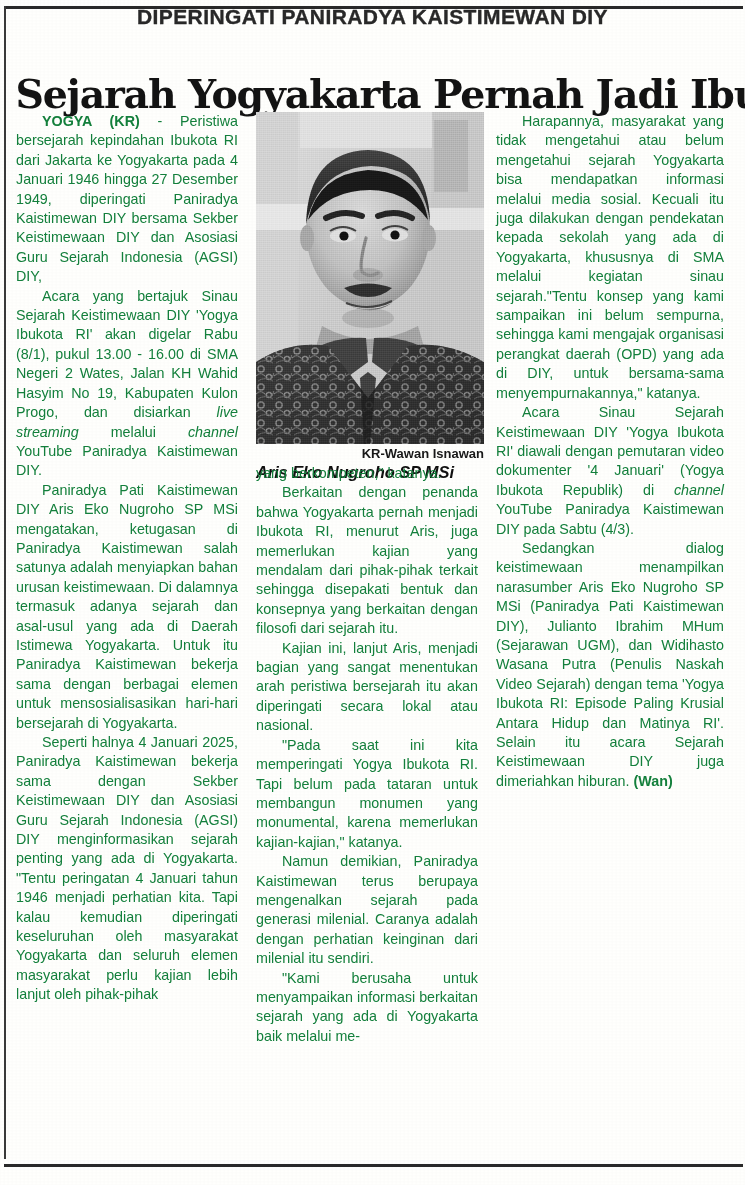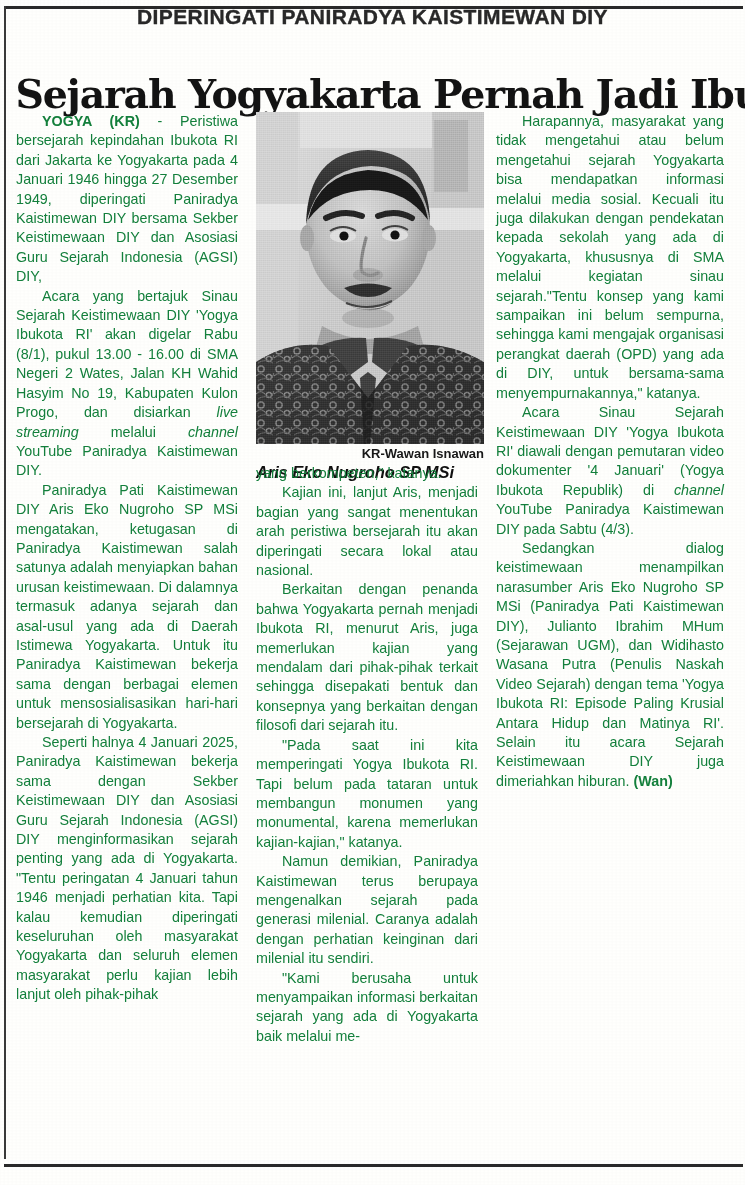--- a/index.html
+++ b/index.html
@@ -280,22 +280,22 @@
       <p>
         <span>Acara yang bertajuk Sinau Sejarah Keistimewaan DIY 'Yogya Ibukota RI' akan digelar Rabu (8/1), pukul 13.00 - 16.00 di SMA Negeri 2 Wates, Jalan KH Wahid Hasyim No 19, Kabupaten Kulon Progo, dan disiarkan </span><em class="ital">live streaming</em><span> melalui </span><em class="ital">channel</em><span> YouTube Paniradya Kaistimewan DIY.</span>
       </p>
       <p>Paniradya Pati Kaistimewan DIY Aris Eko Nugroho SP MSi mengatakan, ketugasan di Paniradya Kaistimewan salah satunya adalah menyiapkan bahan urusan keistimewaan. Di dalamnya termasuk adanya sejarah dan asal-usul yang ada di Daerah Istimewa Yogyakarta. Untuk itu Paniradya Kaistimewan bekerja sama dengan berbagai elemen untuk mensosialisasikan hari-hari bersejarah di Yogyakarta.</p>
       <p>Seperti halnya 4 Januari 2025, Paniradya Kaistimewan bekerja sama dengan Sekber Keistimewaan DIY dan Asosiasi Guru Sejarah Indonesia (AGSI) DIY menginformasikan sejarah penting yang ada di Yogyakarta. "Tentu peringatan 4 Januari tahun 1946 menjadi perhatian kita. Tapi kalau kemudian diperingati keseluruhan oleh masyarakat Yogyakarta dan seluruh elemen masyarakat perlu kajian lebih lanjut oleh pihak-pihak</p>
     </div>
 
     <div class="col col-2">
       <div class="col-2-inner" style="height:352px"></div>
       <p class="noindent">yang berkompeten," katanya.</p>
+      <p>Berkaitan dengan penanda bahwa Yogyakarta pernah menjadi Ibukota RI, menurut Aris, juga memerlukan kajian yang mendalam dari pihak-pihak terkait sehingga disepakati bentuk dan konsepnya yang berkaitan dengan filosofi dari sejarah itu.</p>
       <p>Kajian ini, lanjut Aris, menjadi bagian yang sangat menentukan arah peristiwa bersejarah itu akan diperingati secara lokal atau nasional.</p>
-      <p>Berkaitan dengan penanda bahwa Yogyakarta pernah menjadi Ibukota RI, menurut Aris, juga memerlukan kajian yang mendalam dari pihak-pihak terkait sehingga disepakati bentuk dan konsepnya yang berkaitan dengan filosofi dari sejarah itu.</p>
       <p>"Pada saat ini kita memperingati Yogya Ibukota RI. Tapi belum pada tataran untuk membangun monumen yang monumental, karena memerlukan kajian-kajian," katanya.</p>
       <p>Namun demikian, Paniradya Kaistimewan terus berupaya mengenalkan sejarah pada generasi milenial. Caranya adalah dengan perhatian keinginan dari milenial itu sendiri.</p>
       <p>"Kami berusaha untuk menyampaikan informasi berkaitan sejarah yang ada di Yogyakarta baik melalui me-</p>
     </div>
 
     <div class="col col-3">
       <p>Harapannya, masyarakat yang tidak mengetahui atau belum mengetahui sejarah Yogyakarta bisa mendapatkan informasi melalui media sosial. Kecuali itu juga dilakukan dengan pendekatan kepada sekolah yang ada di Yogyakarta, khususnya di SMA melalui kegiatan sinau sejarah."Tentu konsep yang kami sampaikan ini belum sempurna, sehingga kami mengajak organisasi perangkat daerah (OPD) yang ada di DIY, untuk bersama-sama menyempurnakannya," katanya.</p>
       <p>
         <span>Acara Sinau Sejarah Keistimewaan DIY 'Yogya Ibukota RI' diawali dengan pemutaran video dokumenter '4 Januari' (Yogya Ibukota Republik) di </span><em class="ital">channel</em><span> YouTube Paniradya Kaistimewan DIY pada Sabtu (4/3).</span>
       </p>

